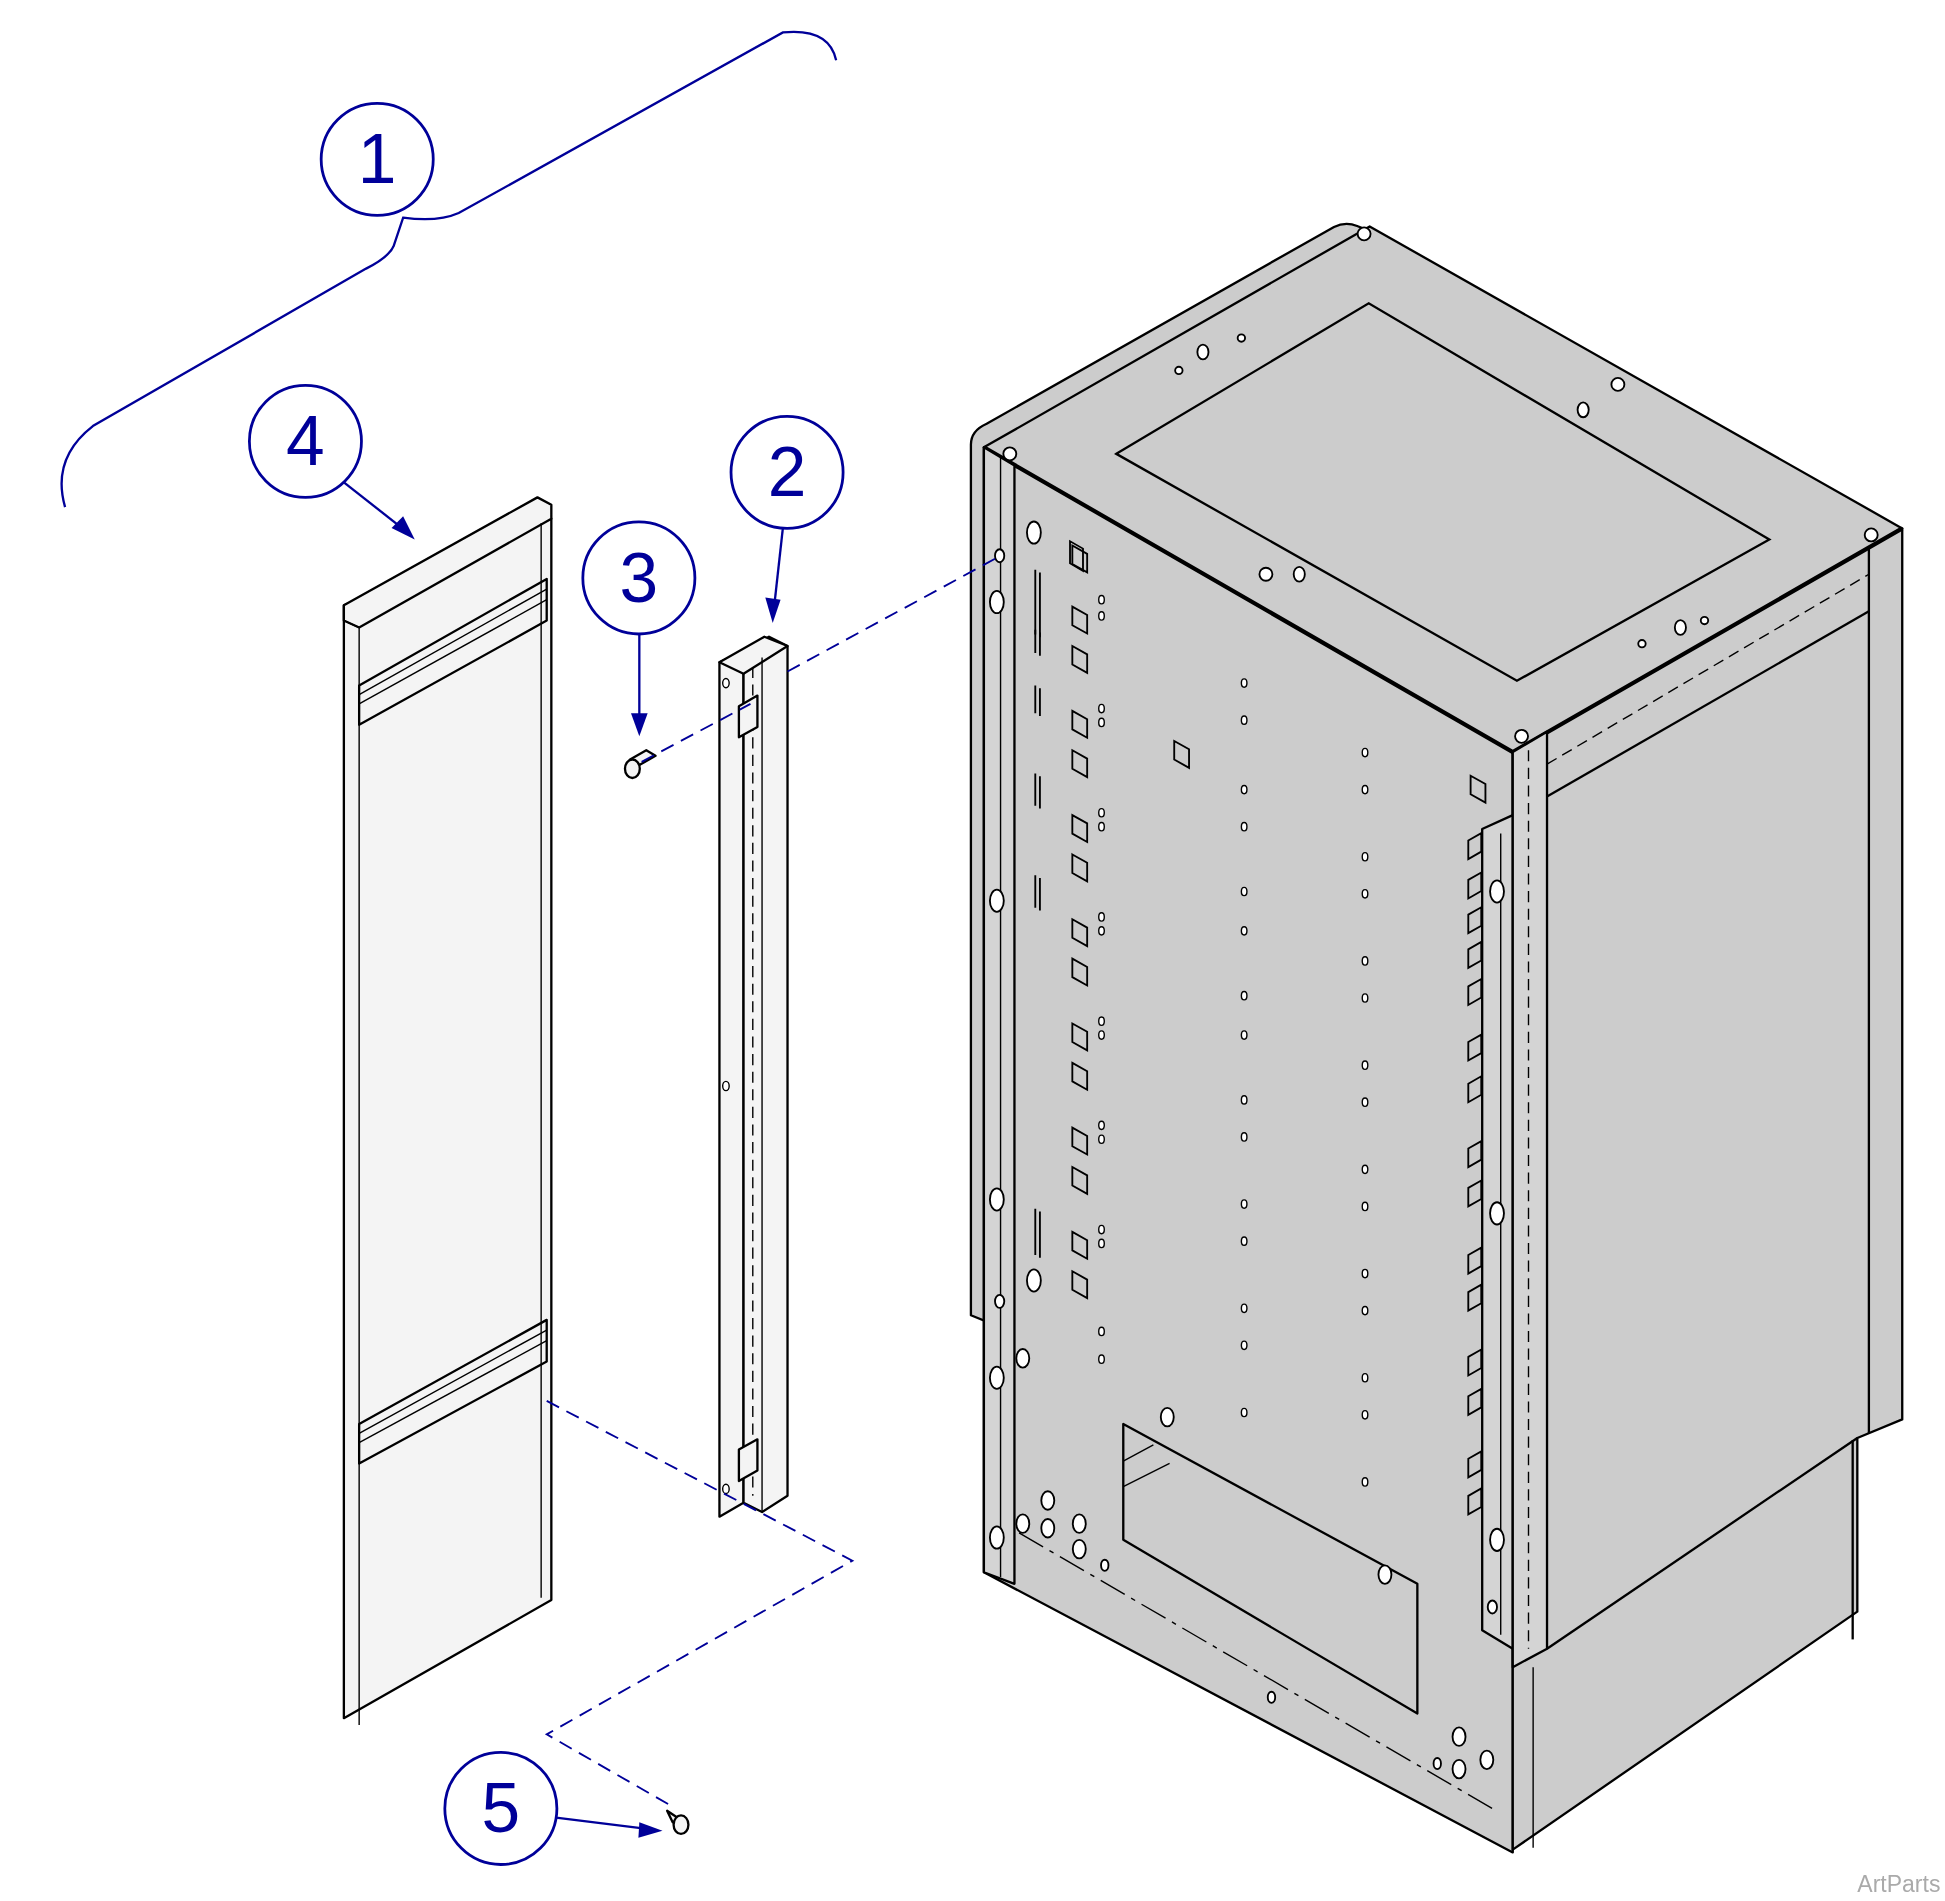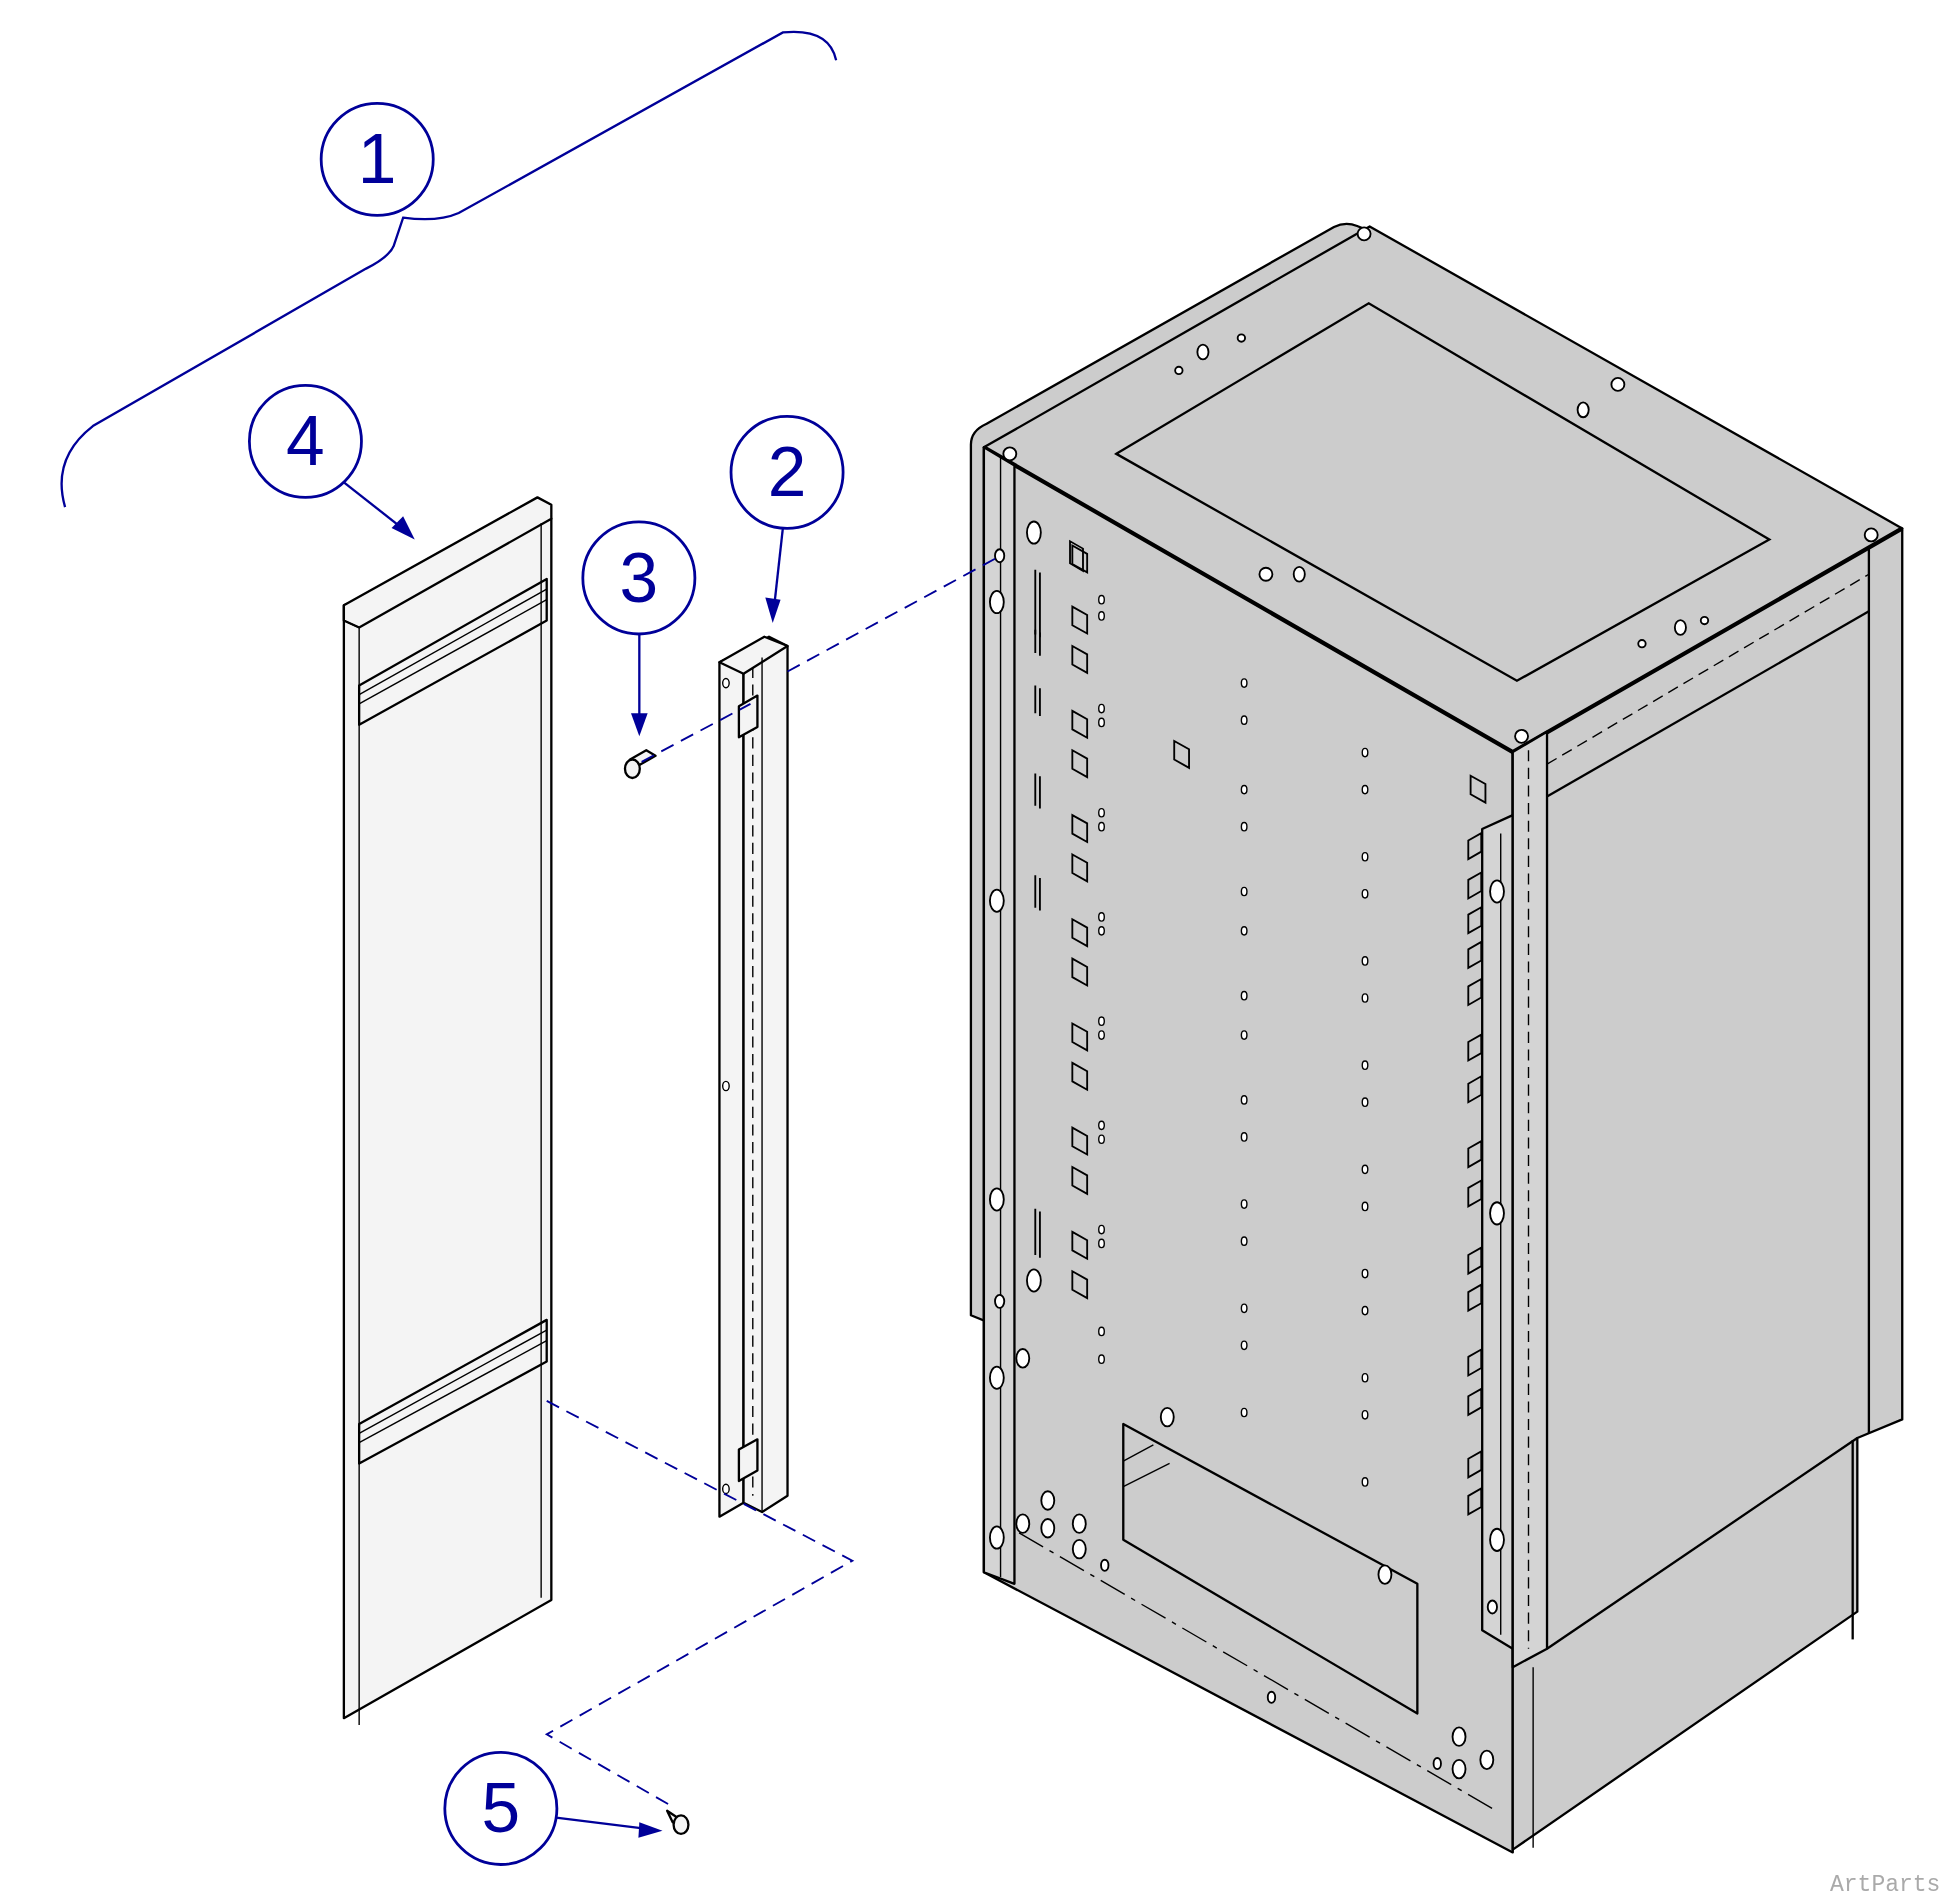--- a/index.html
+++ b/index.html
@@ -10,21 +10,21 @@
   .leader { stroke: #000099; stroke-width: 5; fill: none; }
   .dash { stroke: #000099; stroke-width: 4; fill: none; stroke-dasharray: 30 18; }
   .part { fill: #cccccc; stroke: #000000; stroke-width: 5; stroke-linejoin: round; }
   .part-light { fill: #d4d4d4; stroke: #000000; stroke-width: 5; stroke-linejoin: round; }
   .part-white { fill: #f4f4f4; stroke: #000000; stroke-width: 5; stroke-linejoin: round; }
   .edge { stroke: #000000; stroke-width: 5; fill: none; }
   .thin { stroke: #000000; stroke-width: 3; fill: none; }
   .hidden { stroke: #000000; stroke-width: 3; fill: none; stroke-dasharray: 24 14; }
   .centerline { stroke: #000000; stroke-width: 3; fill: none; stroke-dasharray: 60 16 10 16; }
   .slot { fill: #d0d0d0; stroke: #000000; stroke-width: 4; }
-  .watermark { position: absolute; right: 5.6px; bottom: 3.7px; color: #aaaaaa; font-size: 23px; font-family: Liberation Mono, monospace; }
+  .watermark { position: absolute; right: 5.6px; bottom: 3.7px; color: #aaaaaa; font-size: 23px; font-family: Liberation Sans, sans-serif; }
 </style>
 </head>
 <body>
 
 <svg id="drawing" viewBox="0 0 4201 4107" xmlns="http://www.w3.org/2000/svg">
 
   <g>
 
     <path class="part" d="M2096 2840 L2096 960 Q2096 930 2130 915 L2880 490 Q2905 478 2930 488 L2960 500 L2170 960 L2170 2870 Z"></path>
 

